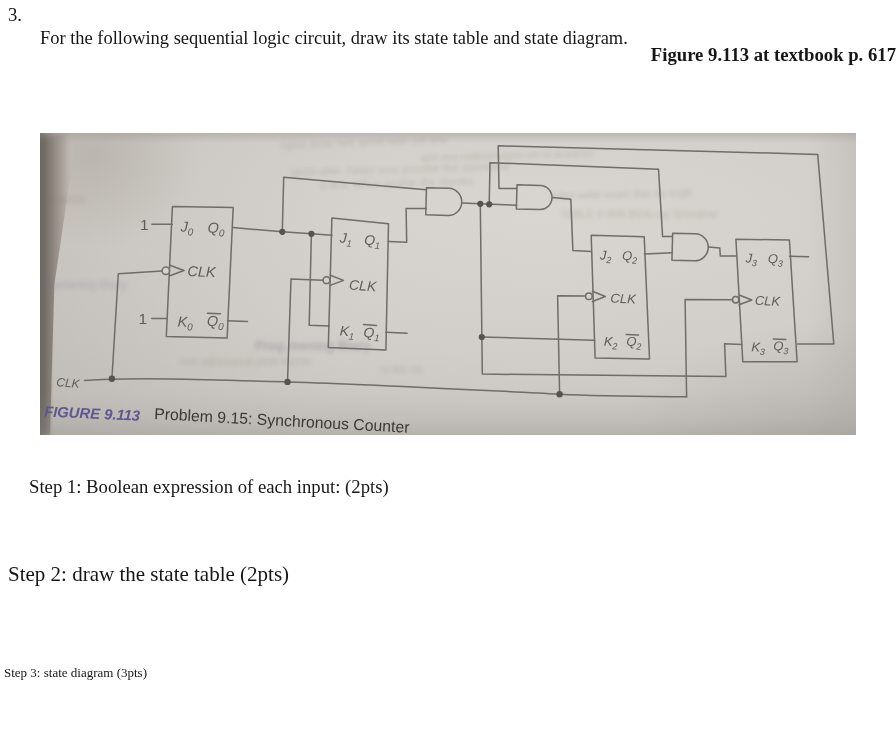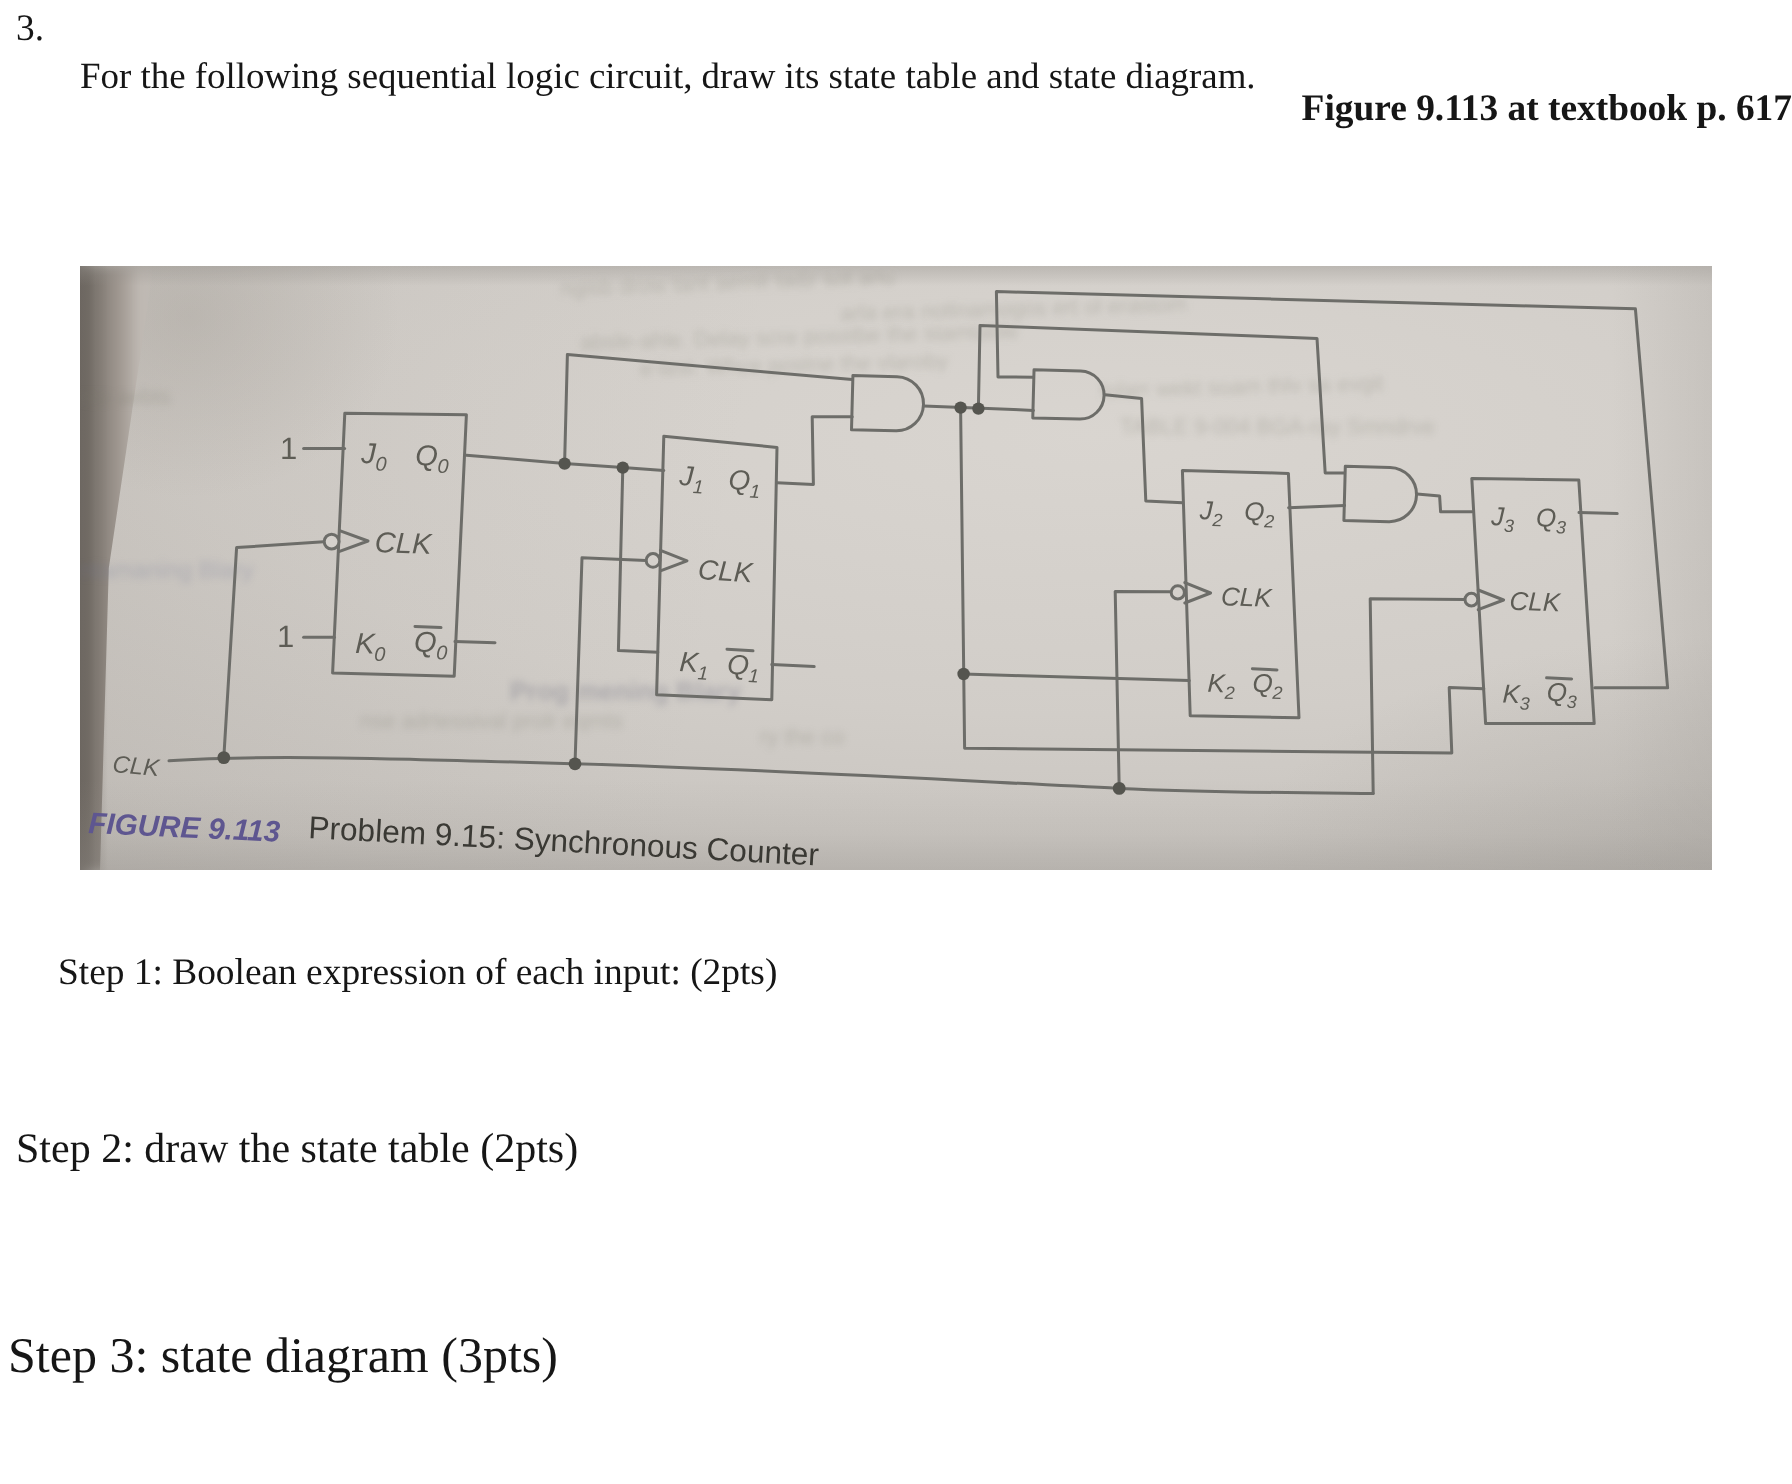--- a/index.html
+++ b/index.html
@@ -158,13 +158,13 @@
     </g>
 
     <g stroke="none" font-family="Liberation Sans, sans-serif">
       <text x="44" y="416.5" transform="rotate(2.6 44 416)" fill="#5e5690" font-weight="bold" font-style="italic" font-size="14.8px">FIGURE 9.113</text>
       <text x="154" y="419" transform="rotate(3.1 154 419)" fill="#3a3934" font-size="15.8px">Problem 9.15: Synchronous Counter</text>
     </g>
   </svg>
 
   <div class="t" style="left:4px;top:476px;font-size:18.7px;margin-left:25px;">Step 1: Boolean expression of each input: (2pts)</div>
   <div class="t" style="left:8px;top:562px;font-size:21px;">Step 2: draw the state table (2pts)</div>
-  <div class="t" style="left:4px;top:665px;font-size:25px;">Step 3: state diagram (3pts)</div>
+  <div class="t" style="left:4px;top:665px;font-size:13px;">Step 3: state diagram (3pts)</div>
 
 </body></html>

